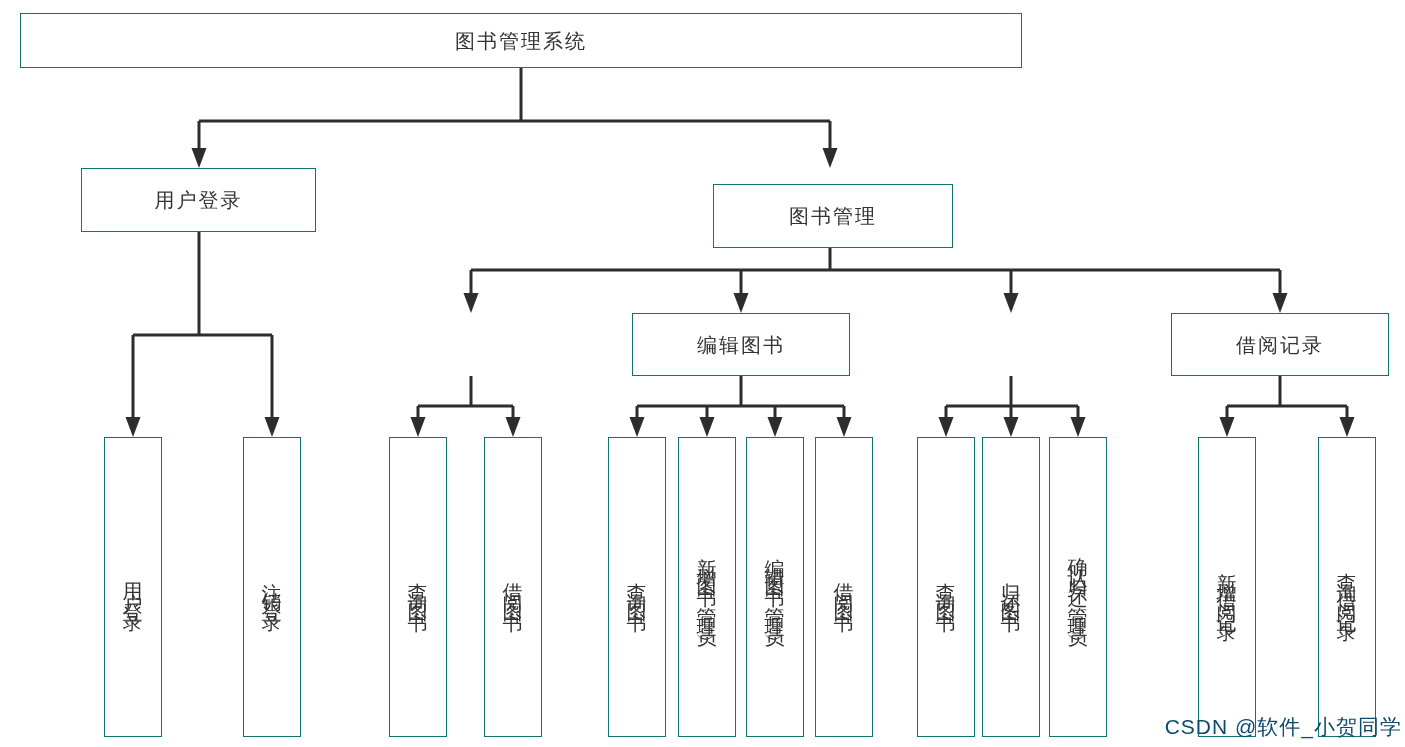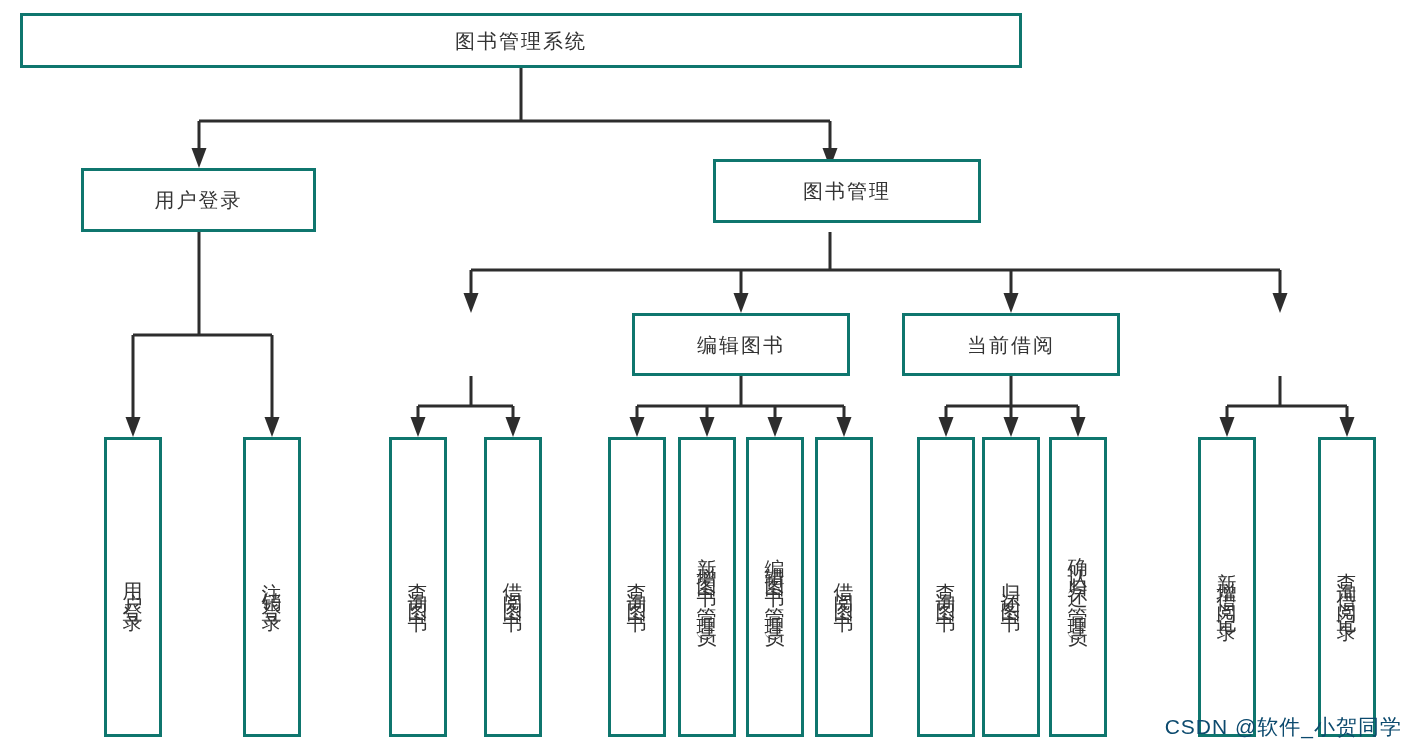--- a/index.html
+++ b/index.html
@@ -13,21 +13,21 @@
   }
   #wires {
     position: absolute;
     left: 0; top: 0;
     width: 1405px; height: 747px;
   }
   .node {
     position: absolute;
     box-sizing: border-box;
     background: #ffffff;
-    border: 3px solid #0f766e;
+    border: 1px solid #0f766e;
     color: #333333;
     display: flex;
     align-items: center;
     justify-content: center;
     font-size: 20px;
     line-height: 1;
     z-index: 2;
   }
   .node.h { letter-spacing: 2px; }
   .node.v {
@@ -98,24 +98,24 @@
     <g>
       <path d="M1280 376 V406 M1227 406 H1347 M1227 406 V419 M1347 406 V419"></path>
       <polygon fill="#2d2d2d" stroke="none" points="1219.5,417 1234.5,417 1227,437"></polygon>
       <polygon fill="#2d2d2d" stroke="none" points="1339.5,417 1354.5,417 1347,437"></polygon>
     </g>
   </svg>
 
   <div class="node h" style="left:20px;top:13px;width:1002px;height:55px">图书管理系统</div>
 
   <div class="node h" style="left:81px;top:168px;width:235px;height:64px">用户登录</div>
-  <div class="node h" style="left:713px;top:159px;width:268px;height:64px">图书管理</div>
+  <div class="node h" style="left:713px;top:184px;width:240px;height:64px">图书管理</div>
 
   <div class="node h" style="left:632px;top:313px;width:218px;height:63px">编辑图书</div>
-  <div class="node h" style="left:902px;top:313px;width:218px;height:63px">当前借阅</div>
+  <div class="node h" style="left:1171px;top:313px;width:218px;height:63px">借阅记录</div>
 
   <div class="node v" style="left:104px;top:437px;width:58px;height:300px">用户登录</div>
   <div class="node v" style="left:243px;top:437px;width:58px;height:300px">注销登录</div>
 
   <div class="node v" style="left:389px;top:437px;width:58px;height:300px">查询图书</div>
   <div class="node v" style="left:484px;top:437px;width:58px;height:300px">借阅图书</div>
 
   <div class="node v" style="left:608px;top:437px;width:58px;height:300px">查询图书</div>
   <div class="node v" style="left:678px;top:437px;width:58px;height:300px">新增图书（管理员）</div>
   <div class="node v" style="left:746px;top:437px;width:58px;height:300px">编辑图书（管理员）</div>

